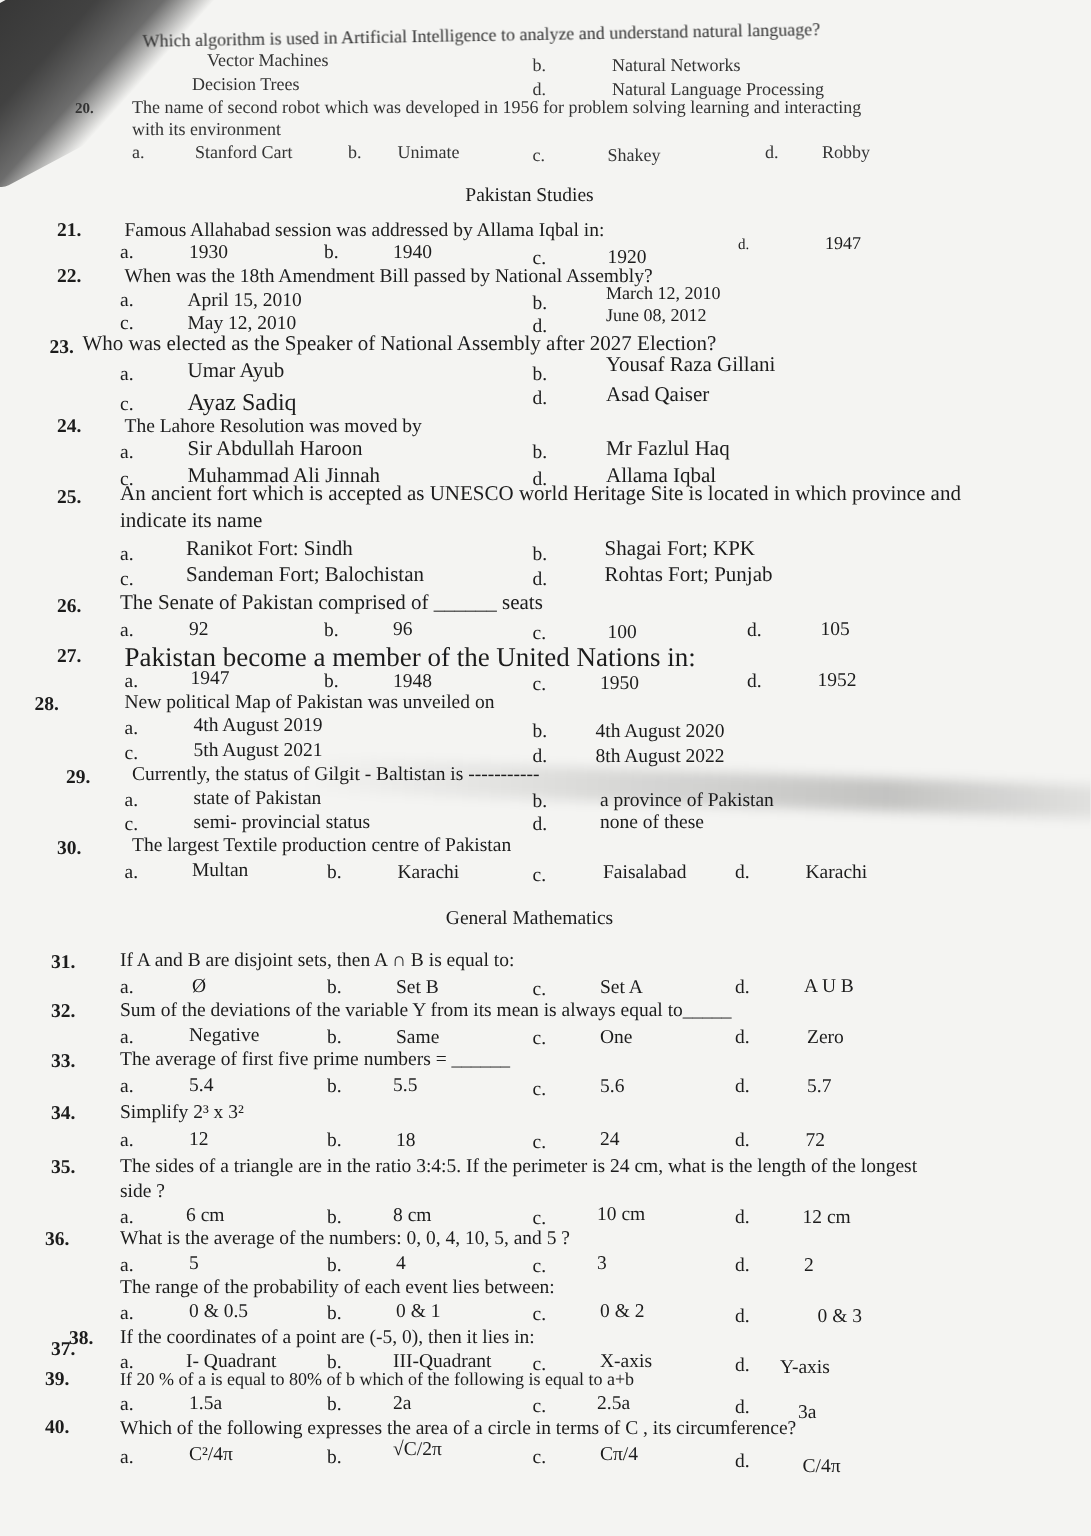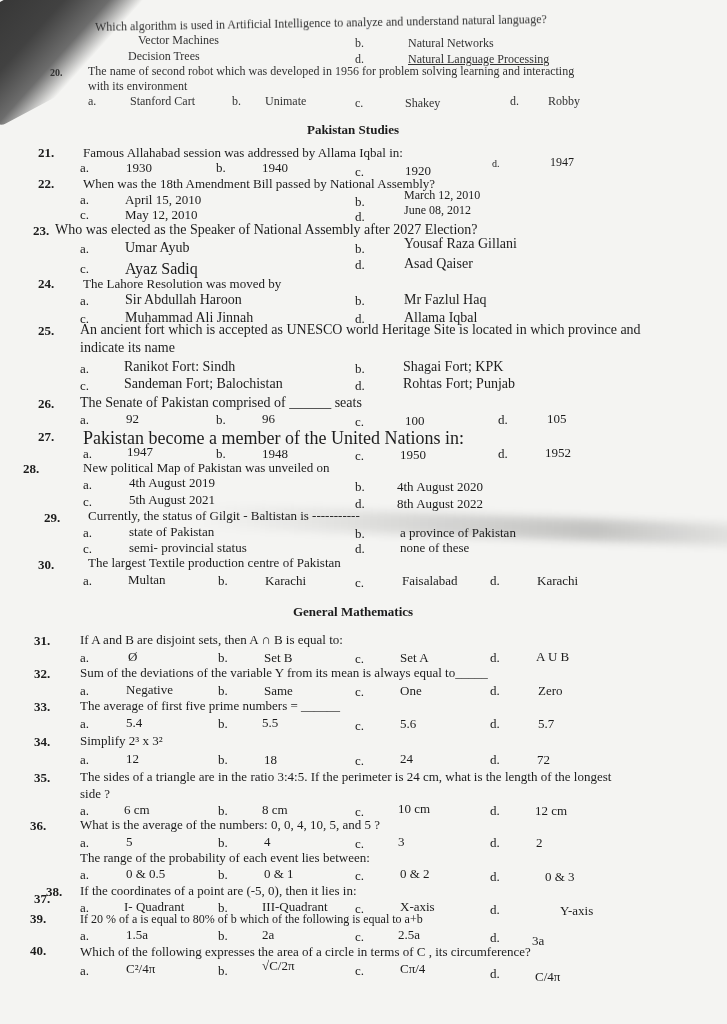--- a/index.html
+++ b/index.html
@@ -18,39 +18,39 @@
     position: absolute; left: 200px; top: 515px; width: 560px; height: 22px;
     background: linear-gradient(90deg, rgba(0,0,0,0) 0%, rgba(0,0,0,0.12) 40%, rgba(0,0,0,0.2) 70%, rgba(0,0,0,0.05) 100%);
     transform: rotate(2deg); filter: blur(4px);
   }
   .page { position: absolute; left: 0; top: 0; width: 727px; }
   .qnum { position: absolute; font-size: 13px; font-weight: bold; }
   .qtext { position: absolute; font-size: 13px; white-space: nowrap; }
   .opt { position: absolute; font-size: 13px; white-space: nowrap; }
   .section {
     position: absolute; left: 0; width: 706px; text-align: center;
-    font-weight: bold; font-size: 13px;
+    font-weight: normal; font-size: 13px;
   }
   .blurry { color: #333; filter: blur(0.3px); }
 </style>
 </head>
 <body>
 
 <div class="shadow-corner"></div>
 <div class="shadow-streak"></div>
 
 <div class="page">
 
   <div class="qtext blurry" style="left:95px;top:16px;font-size:12px;transform:rotate(-1deg);">Which algorithm is used in Artificial Intelligence to analyze and understand natural language?</div>
   <div class="opt blurry" style="left:138px;top:33px;font-size:12px;">Vector Machines</div>
   <div class="opt blurry" style="left:355px;top:36px;font-size:12px;">b.</div>
   <div class="opt blurry" style="left:408px;top:36px;font-size:12px;">Natural Networks</div>
   <div class="opt blurry" style="left:128px;top:49px;font-size:12px;">Decision Trees</div>
   <div class="opt blurry" style="left:355px;top:52px;font-size:12px;">d.</div>
-  <div class="opt blurry" style="left:408px;top:52px;font-size:12px;text-decoration:underline;">Natural Language Processing</div>
+  <div class="opt blurry" style="left:408px;top:52px;font-size:12px;">Natural Language Processing</div>
 
   <div class="qnum blurry" style="left:50px;top:67px;font-size:10px;">20.</div>
   <div class="qtext blurry" style="left:88px;top:64px;font-size:12px;">The name of second robot which was developed in 1956 for problem solving learning and interacting</div>
   <div class="qtext blurry" style="left:88px;top:79px;font-size:12px;">with its environment</div>
   <div class="opt blurry" style="left:88px;top:94px;font-size:12px;">a.</div>
   <div class="opt blurry" style="left:130px;top:94px;font-size:12px;">Stanford Cart</div>
   <div class="opt blurry" style="left:232px;top:94px;font-size:12px;">b.</div>
   <div class="opt blurry" style="left:265px;top:94px;font-size:12px;">Unimate</div>
   <div class="opt blurry" style="left:355px;top:96px;font-size:12px;">c.</div>
   <div class="opt blurry" style="left:405px;top:96px;font-size:12px;">Shakey</div>
@@ -252,21 +252,21 @@
 
   <div class="qnum" style="left:46px;top:884px;">38.</div>
   <div class="qtext" style="left:80px;top:883px;">If the coordinates of a point are (-5, 0), then it lies in:</div>
   <div class="opt" style="left:80px;top:900px;">a.</div>
   <div class="opt" style="left:124px;top:899px;">I- Quadrant</div>
   <div class="opt" style="left:218px;top:900px;">b.</div>
   <div class="opt" style="left:262px;top:899px;">III-Quadrant</div>
   <div class="opt" style="left:355px;top:901px;">c.</div>
   <div class="opt" style="left:400px;top:899px;">X-axis</div>
   <div class="opt" style="left:490px;top:902px;">d.</div>
-  <div class="opt" style="left:560px;top:903px;">Y-axis</div>
+  <div class="opt" style="left:520px;top:903px;">Y-axis</div>
 
   <div class="qnum" style="left:30px;top:911px;">39.</div>
   <div class="qtext" style="left:80px;top:912px;font-size:12px;">If 20 % of a is equal to 80% of b which of the following is equal to a+b</div>
   <div class="opt" style="left:80px;top:928px;">a.</div>
   <div class="opt" style="left:126px;top:927px;">1.5a</div>
   <div class="opt" style="left:218px;top:928px;">b.</div>
   <div class="opt" style="left:262px;top:927px;">2a</div>
   <div class="opt" style="left:355px;top:929px;">c.</div>
   <div class="opt" style="left:398px;top:927px;">2.5a</div>
   <div class="opt" style="left:490px;top:930px;">d.</div>

